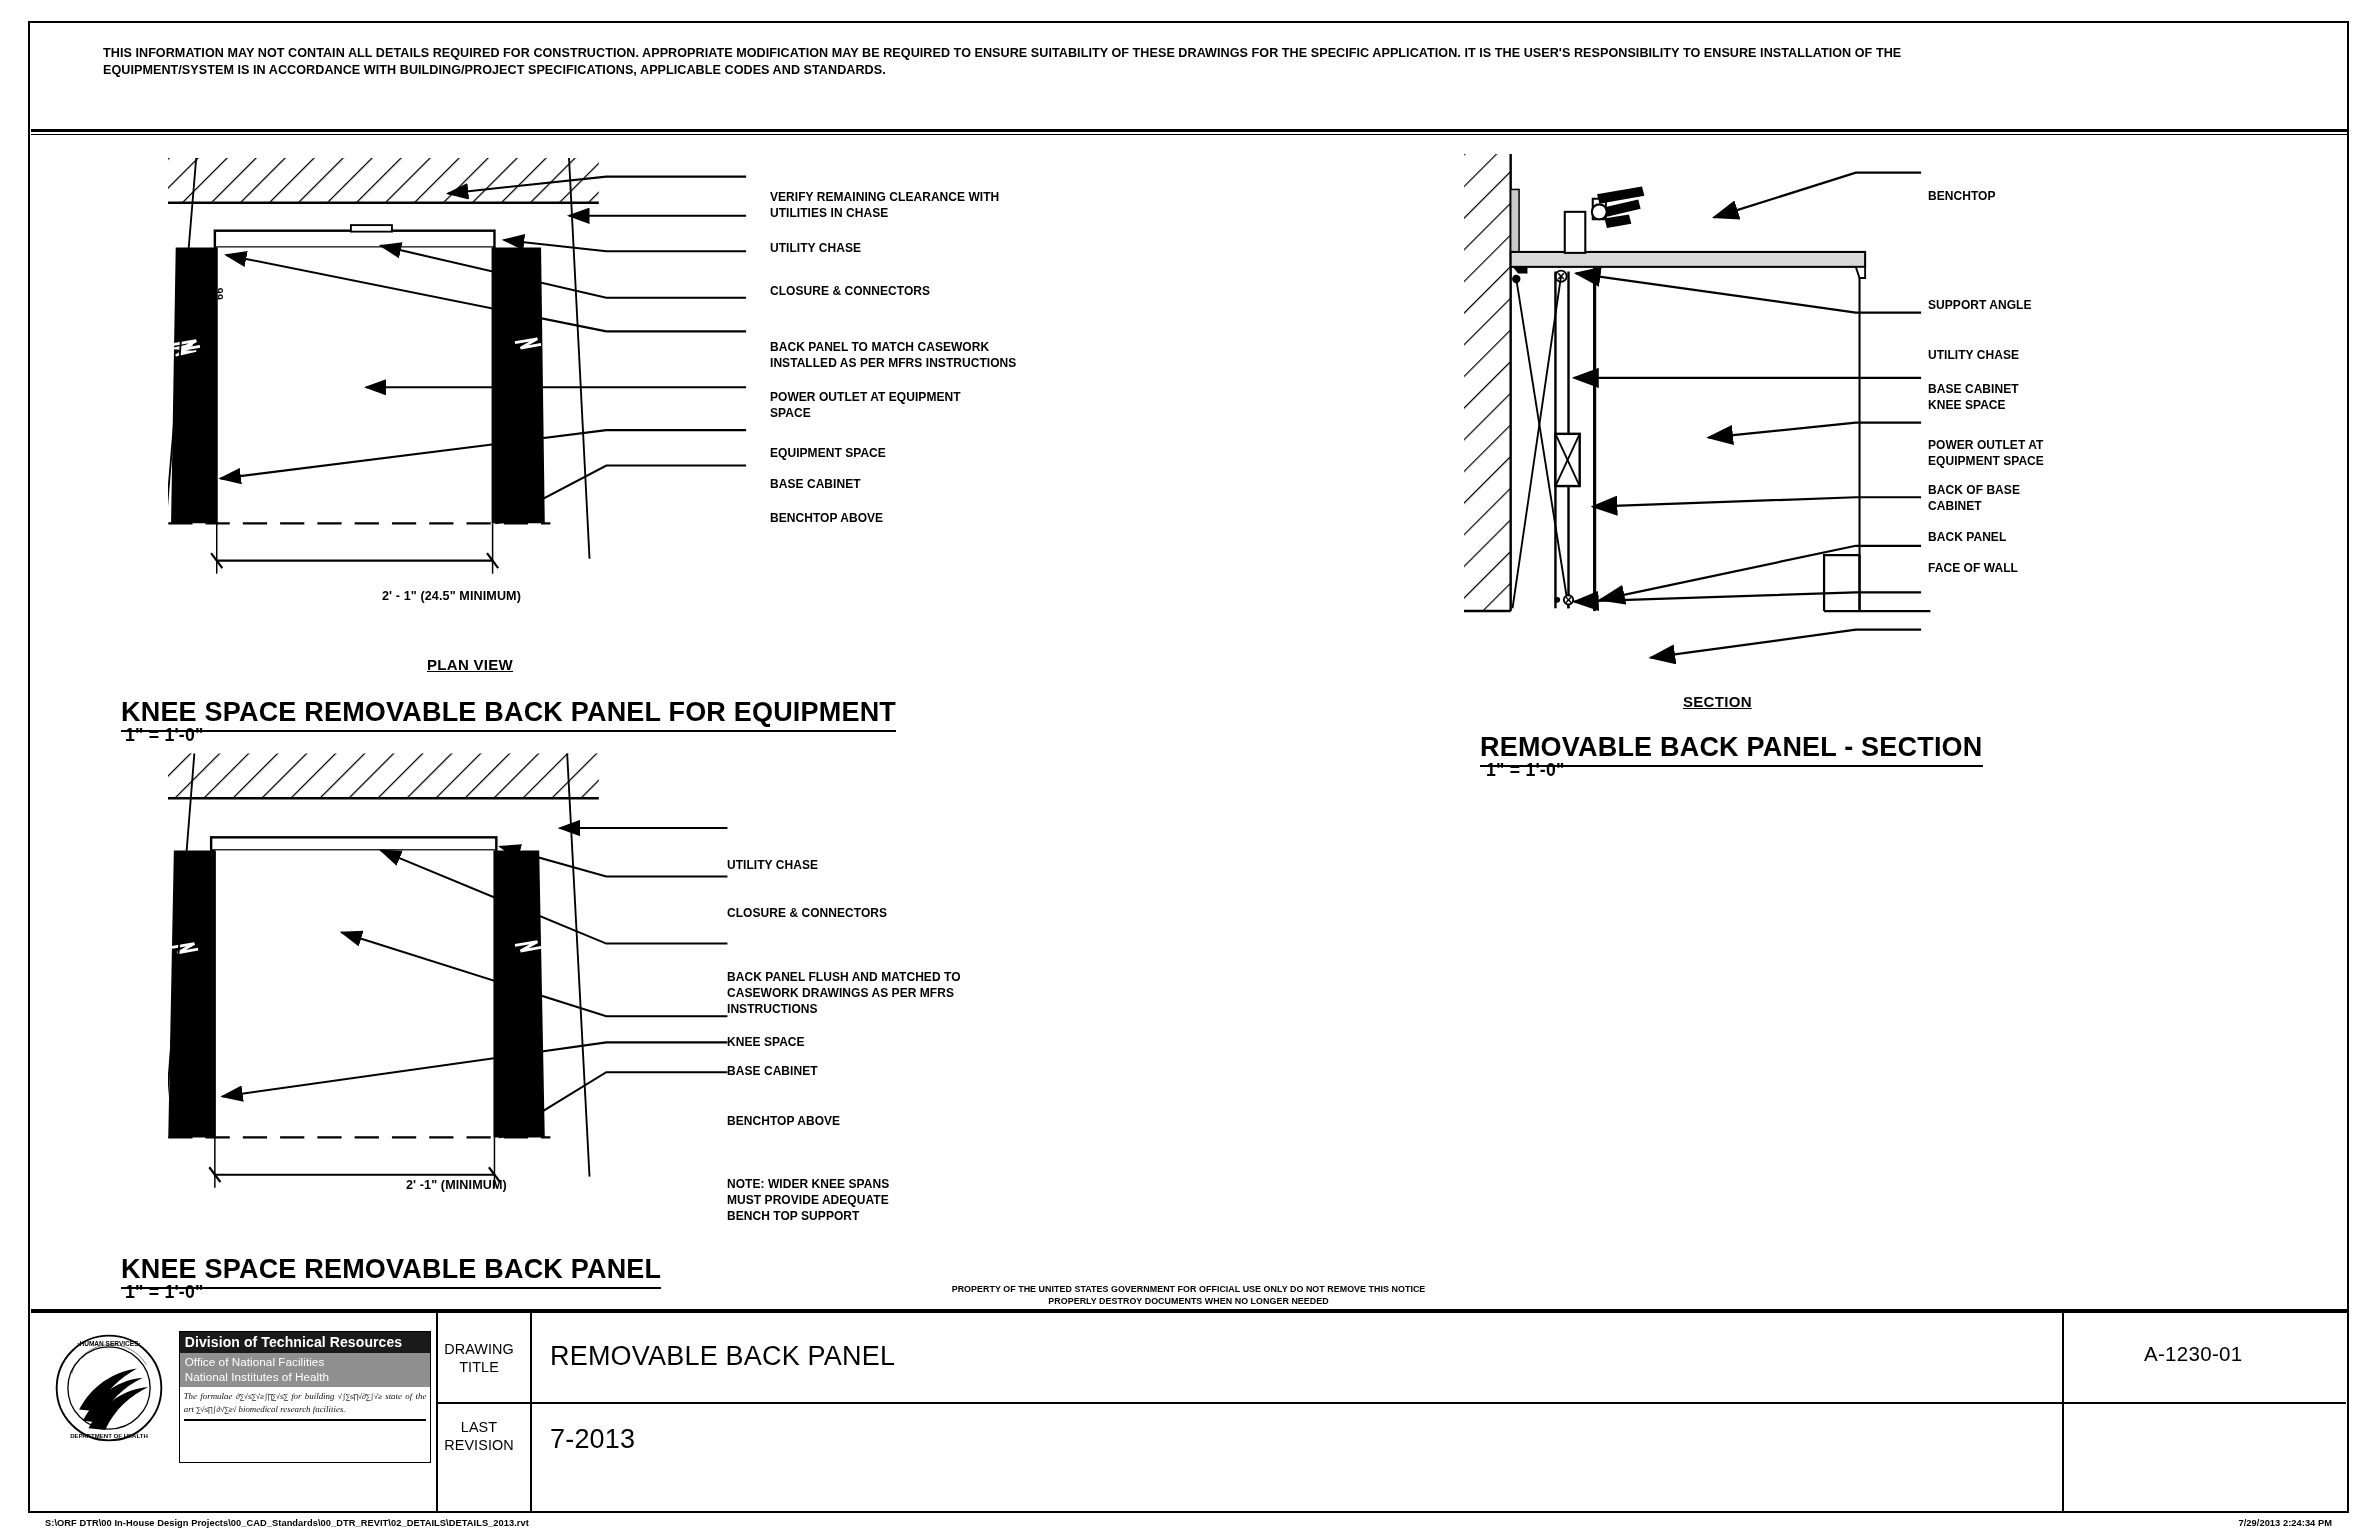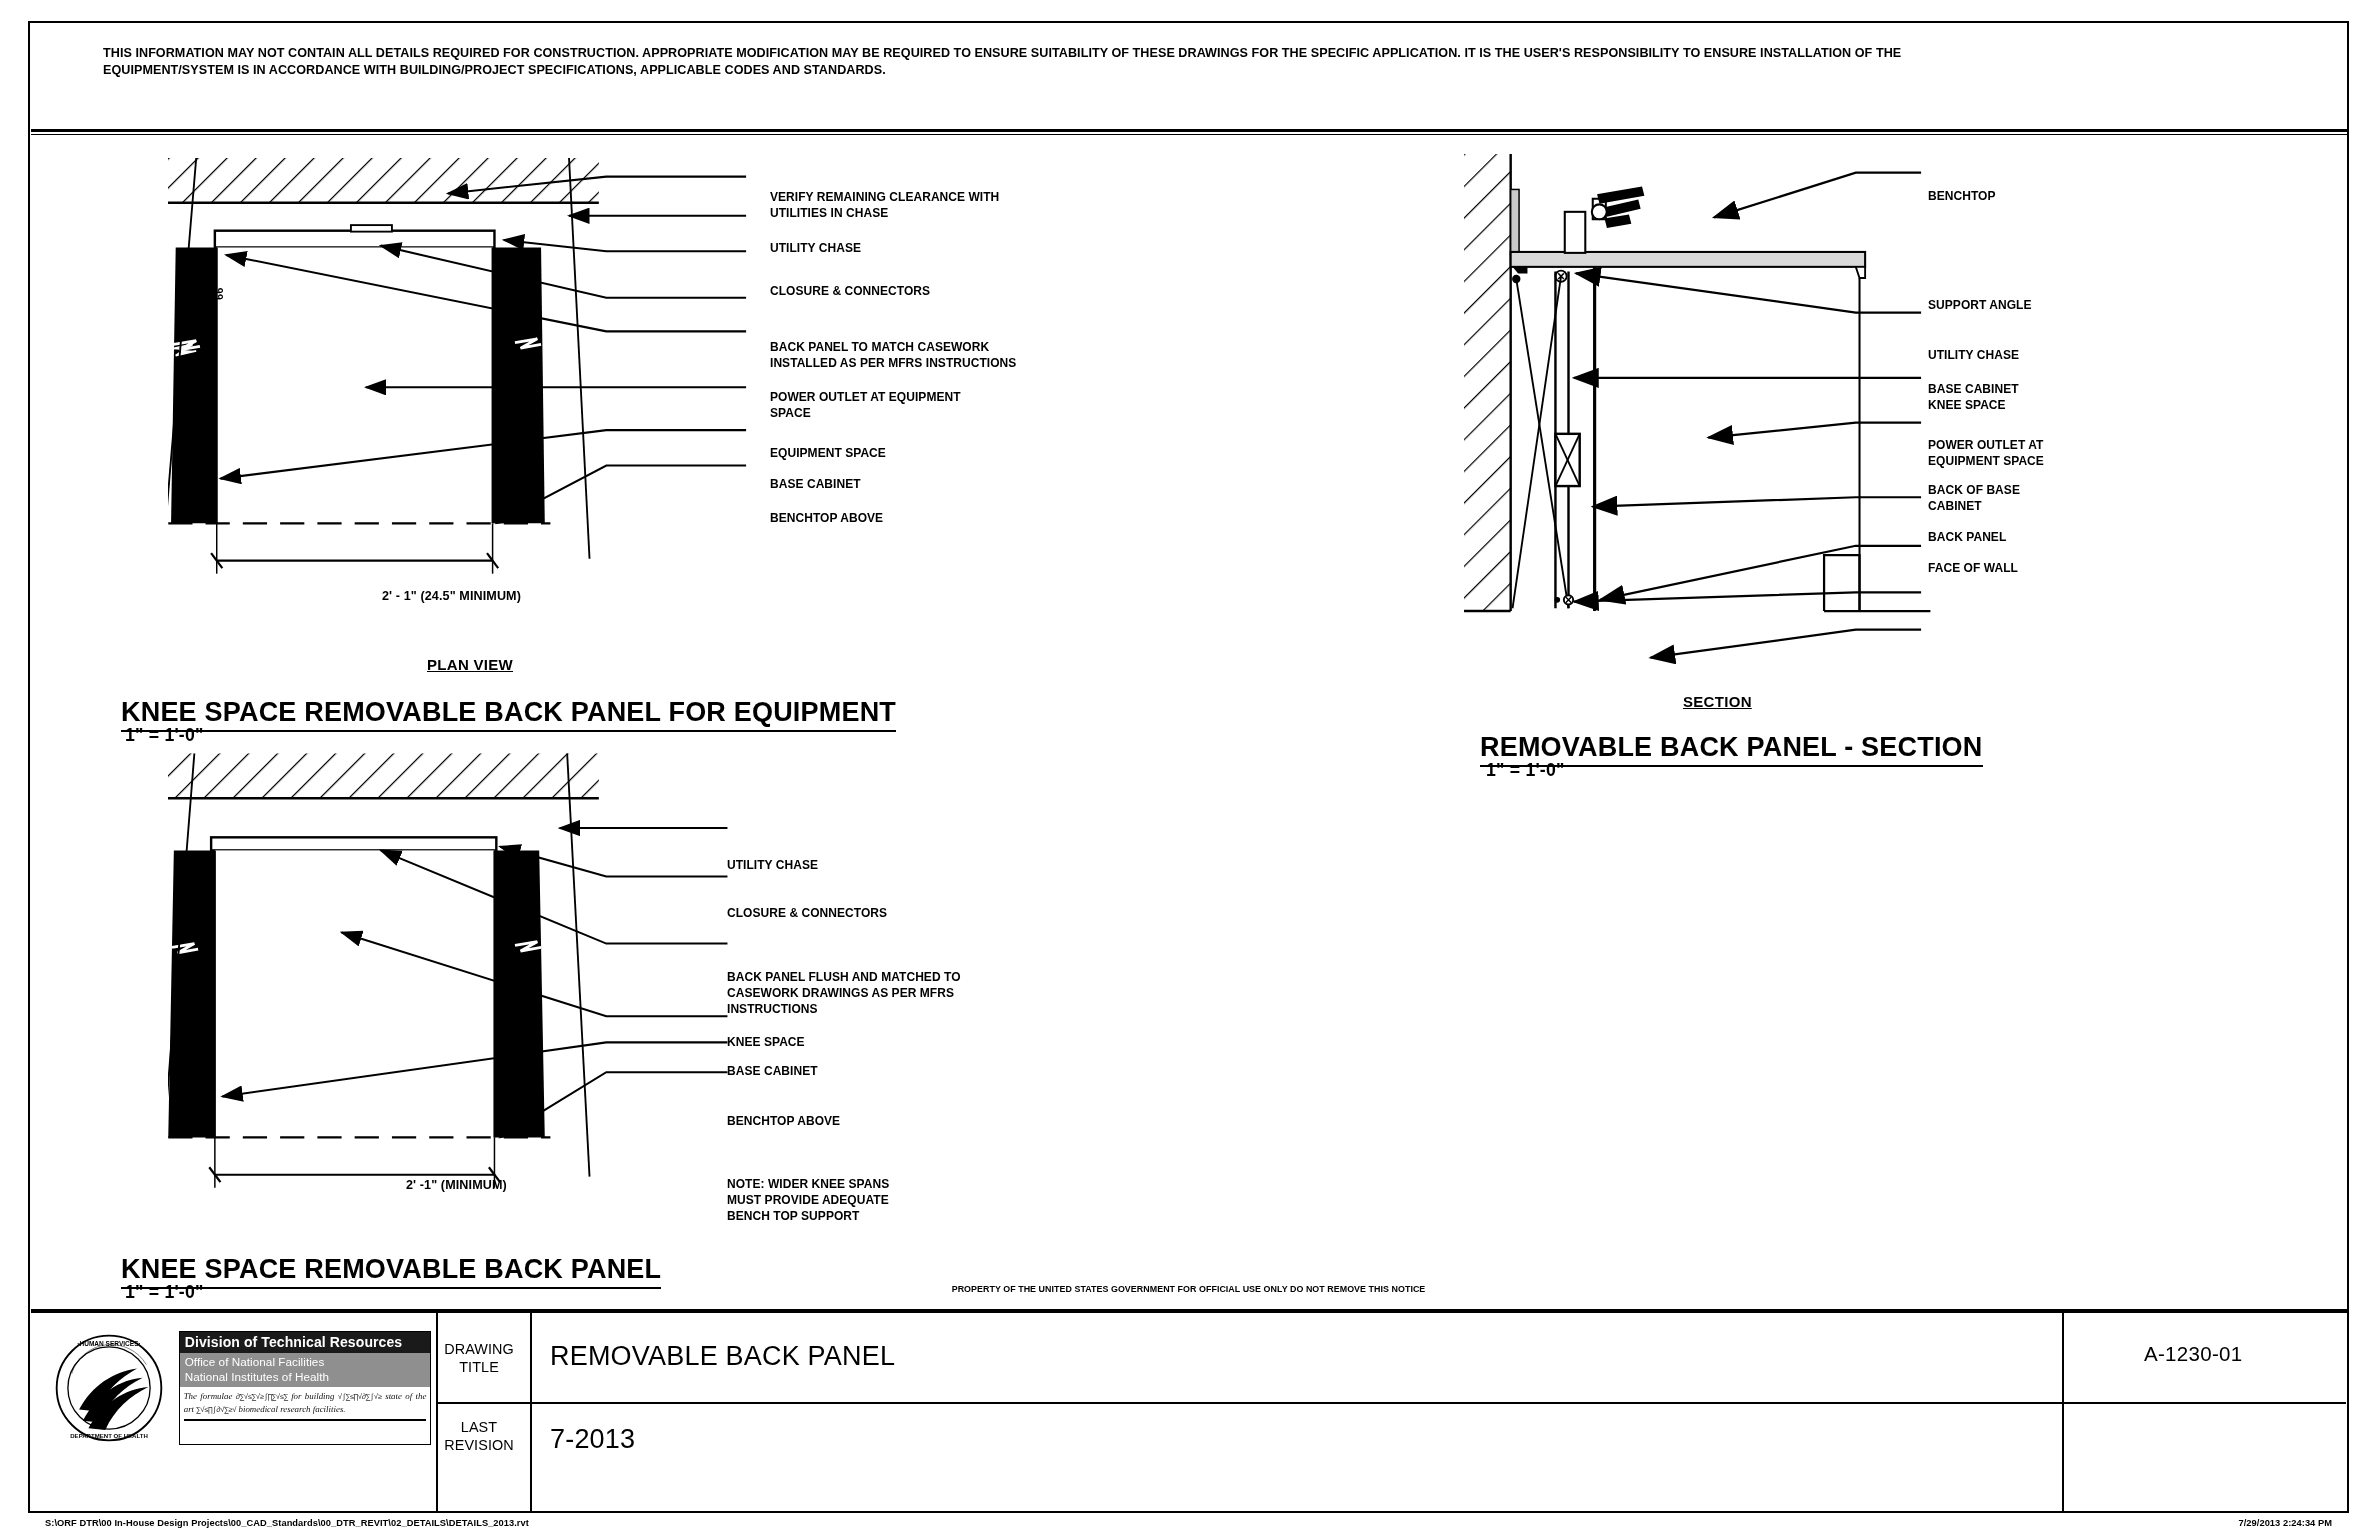--- a/index.html
+++ b/index.html
@@ -101,21 +101,21 @@
     white-space:nowrap;
   }
 
   
   .dwg{position:absolute;}
   .tb-line{position:absolute;background:#000;}
 
   .dtr-box{
     position:absolute;
     left:179px; top:1331px;
-    width:252px; height:114px;
+    width:252px; height:132px;
     border:1.4px solid #000;
     box-sizing:border-box;
     background:#fff;
     overflow:hidden;
   }
   .dtr-hdr{
     background:#1a1a1a;
     color:#fff;
     font-size:14px;
     font-weight:bold;
@@ -438,20 +438,21 @@
 CABINET</div>
   <div class="lbl" style="left:1928px; top:530px;">BACK PANEL</div>
   <div class="lbl" style="left:1928px; top:561px;">FACE OF WALL</div>
 
   <div class="view-sub" style="left:1683px; top:693px;">SECTION</div>
   <div class="view-title" style="left:1480px; top:732px;">REMOVABLE BACK PANEL - SECTION</div>
   <div class="view-scale" style="left:1486px; top:760px;">1" = 1'-0"</div>
 
   <div class="property-note" style="left:0; top:1283px;">
     <div>PROPERTY OF THE UNITED STATES GOVERNMENT FOR OFFICIAL USE ONLY DO NOT REMOVE THIS NOTICE</div>
+    <div>PROPERLY DESTROY DOCUMENTS WHEN NO LONGER NEEDED</div>
   </div>
 
   <div class="tb-line" style="left:31px; top:1309px; width:2316px; height:3.7px;"></div>
 
   <div class="tb-line" style="left:436px; top:1313px; width:2.3px; height:199px;"></div>
   <div class="tb-line" style="left:530px; top:1313px; width:2.3px; height:199px;"></div>
   <div class="tb-line" style="left:2062px; top:1313px; width:2.3px; height:199px;"></div>
 
   <div class="tb-line" style="left:436px; top:1402px; width:1628px; height:2.3px;"></div>
   <div class="tb-line" style="left:2062px; top:1402px; width:284px; height:2.3px;"></div>

